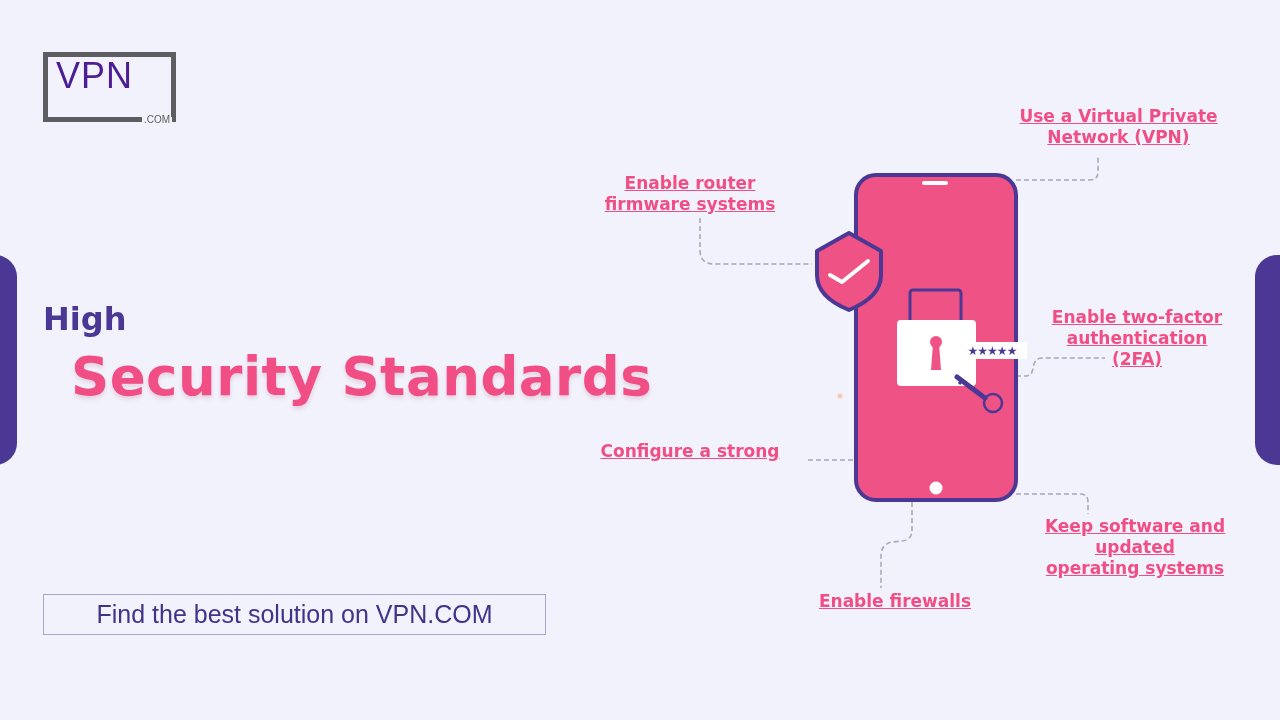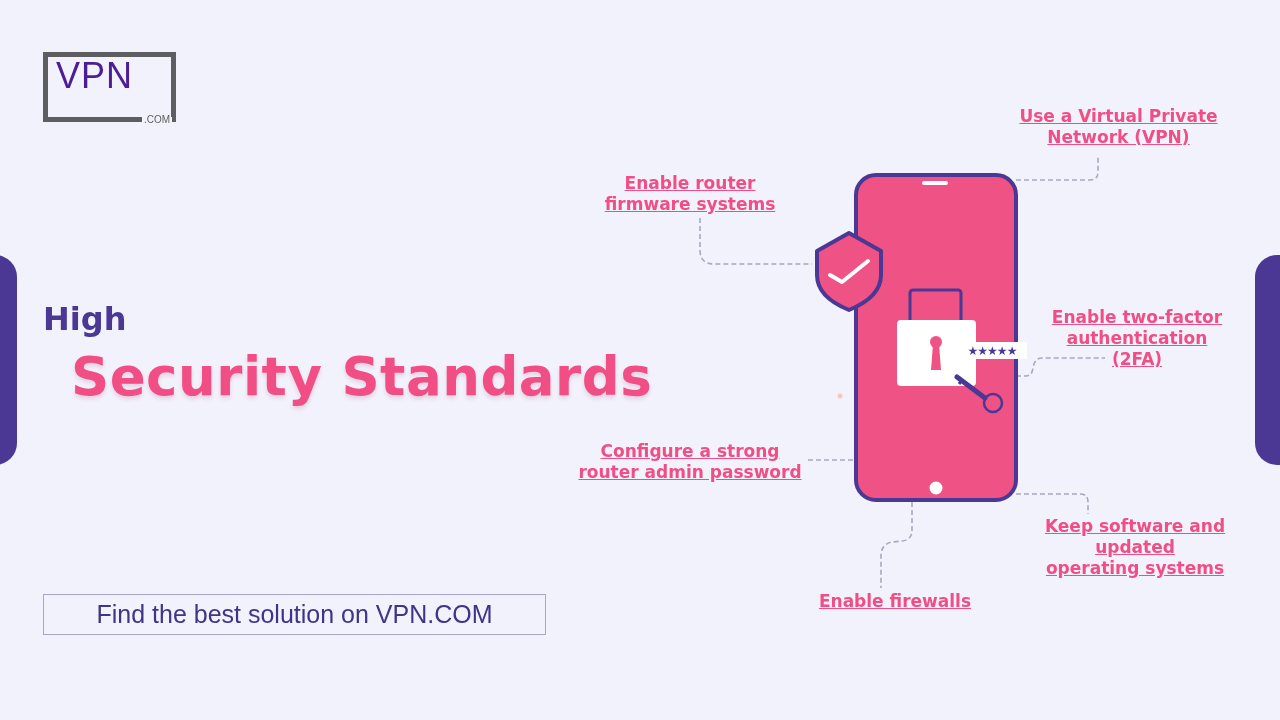--- a/index.html
+++ b/index.html
@@ -179,21 +179,20 @@
 </div>
 
 <div class="label" style="left:1032px; top:307px; width:210px;">
   <div>Enable two-factor</div>
   <div>authentication</div>
   <div>(2FA)</div>
 </div>
 
 <div class="label" style="left:566px; top:441px; width:248px;">
   <div>Configure a strong</div>
-  <div>router admin password</div>
 </div>
 
 <div class="label" style="left:1026px; top:516px; width:218px;">
   <div>Keep software and</div>
   <div>updated</div>
   <div>operating systems</div>
 </div>
 
 <div class="label" style="left:800px; top:591px; width:190px;">
   <div>Enable firewalls</div>

